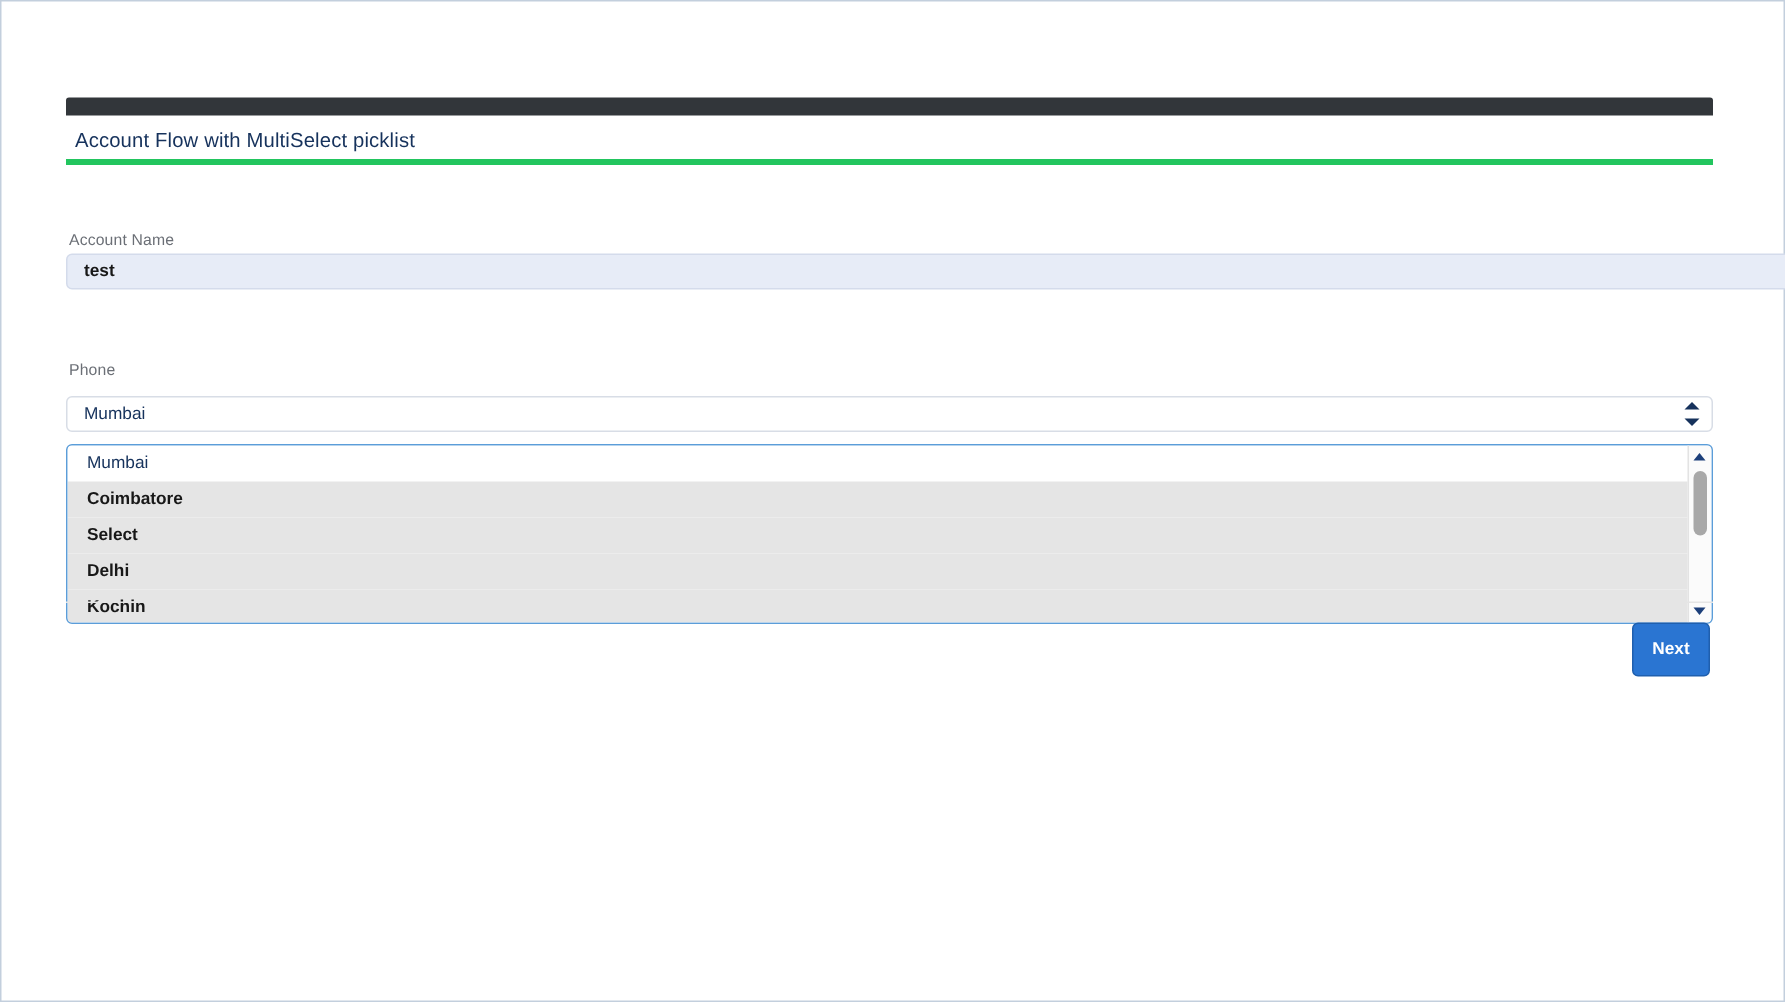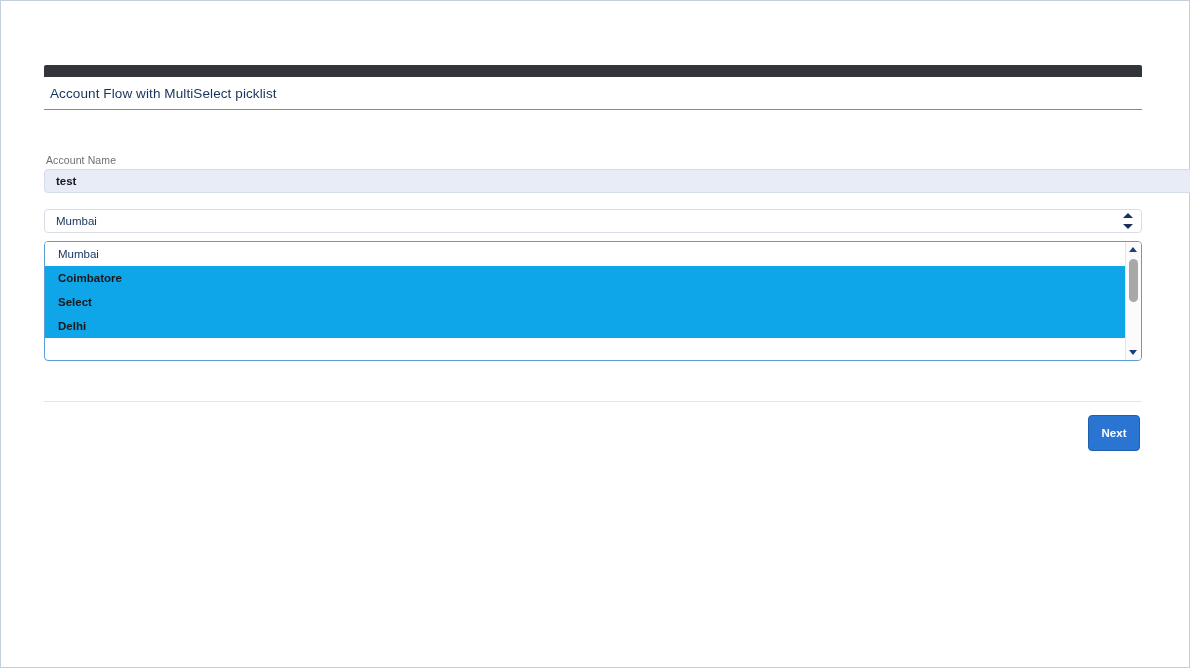--- a/index.html
+++ b/index.html
@@ -35,21 +35,21 @@
     border-radius: 2px 2px 0 0;
   }
 
   
   .flow-title-zone {
     position: absolute;
     left: 43px;
     top: 76px;
     width: 1098px;
     height: 33px;
-    border-bottom: 1px solid #22c55e;
+    border-bottom: 4px solid #22c55e;
   }
   .flow-title {
     position: absolute;
     left: 6px;
     top: 9px;
     font-size: 13.5px;
     color: #16325c;
     letter-spacing: 0.1px;
     white-space: nowrap;
   }
@@ -157,21 +157,21 @@
   .listbox-option {
     height: 24px;
     line-height: 24px;
     padding-left: 13px;
     font-size: 11.5px;
     color: #16325c;
     background: #ffffff;
     white-space: nowrap;
   }
   .listbox-option.selected {
-    background: #0ea5e9;
+    background: #e5e5e5;
     color: #181818;
     font-weight: bold;
   }
 
   
   .lb-scrollbar {
     position: absolute;
     right: 0;
     top: 0;
     width: 16px;
@@ -261,20 +261,21 @@
   <div class="form-body">
 
     <div class="field-group">
       <label class="field-label">Account Name</label>
       <input class="text-input highlighted" type="text" value="test" style="">
     </div>
 
     <div class="spacer-8"></div>
 
     <div class="field-group">
+      <label class="field-label">Phone</label>
     </div>
 
     <div class="spacer-8"></div>
 
     <div class="field-group">
       <div class="select-wrap">
         <input class="select-input" type="text" readonly="" value="Mumbai" style="">
         <span class="spinner-arrows">
           <span class="tri up"></span>
           <span class="tri down"></span>
@@ -285,20 +286,21 @@
     <div class="spacer-8"></div>
 
     <div class="field-group">
 
       <div class="listbox-wrap">
         <div class="listbox-scrollport" id="city-options">
             <div class="listbox-option">Mumbai</div>
             <div class="listbox-option selected">Coimbatore</div>
             <div class="listbox-option selected">Select</div>
             <div class="listbox-option selected">Delhi</div>
+            <div class="listbox-option selected">Kochin</div>
           </div>
 
         <div class="lb-scrollbar">
           <div class="lb-sb-btn up">
             <span class="tri"></span>
           </div>
           <div class="lb-sb-thumb"></div>
           <div class="lb-sb-btn down">
             <span class="tri"></span>
           </div>

